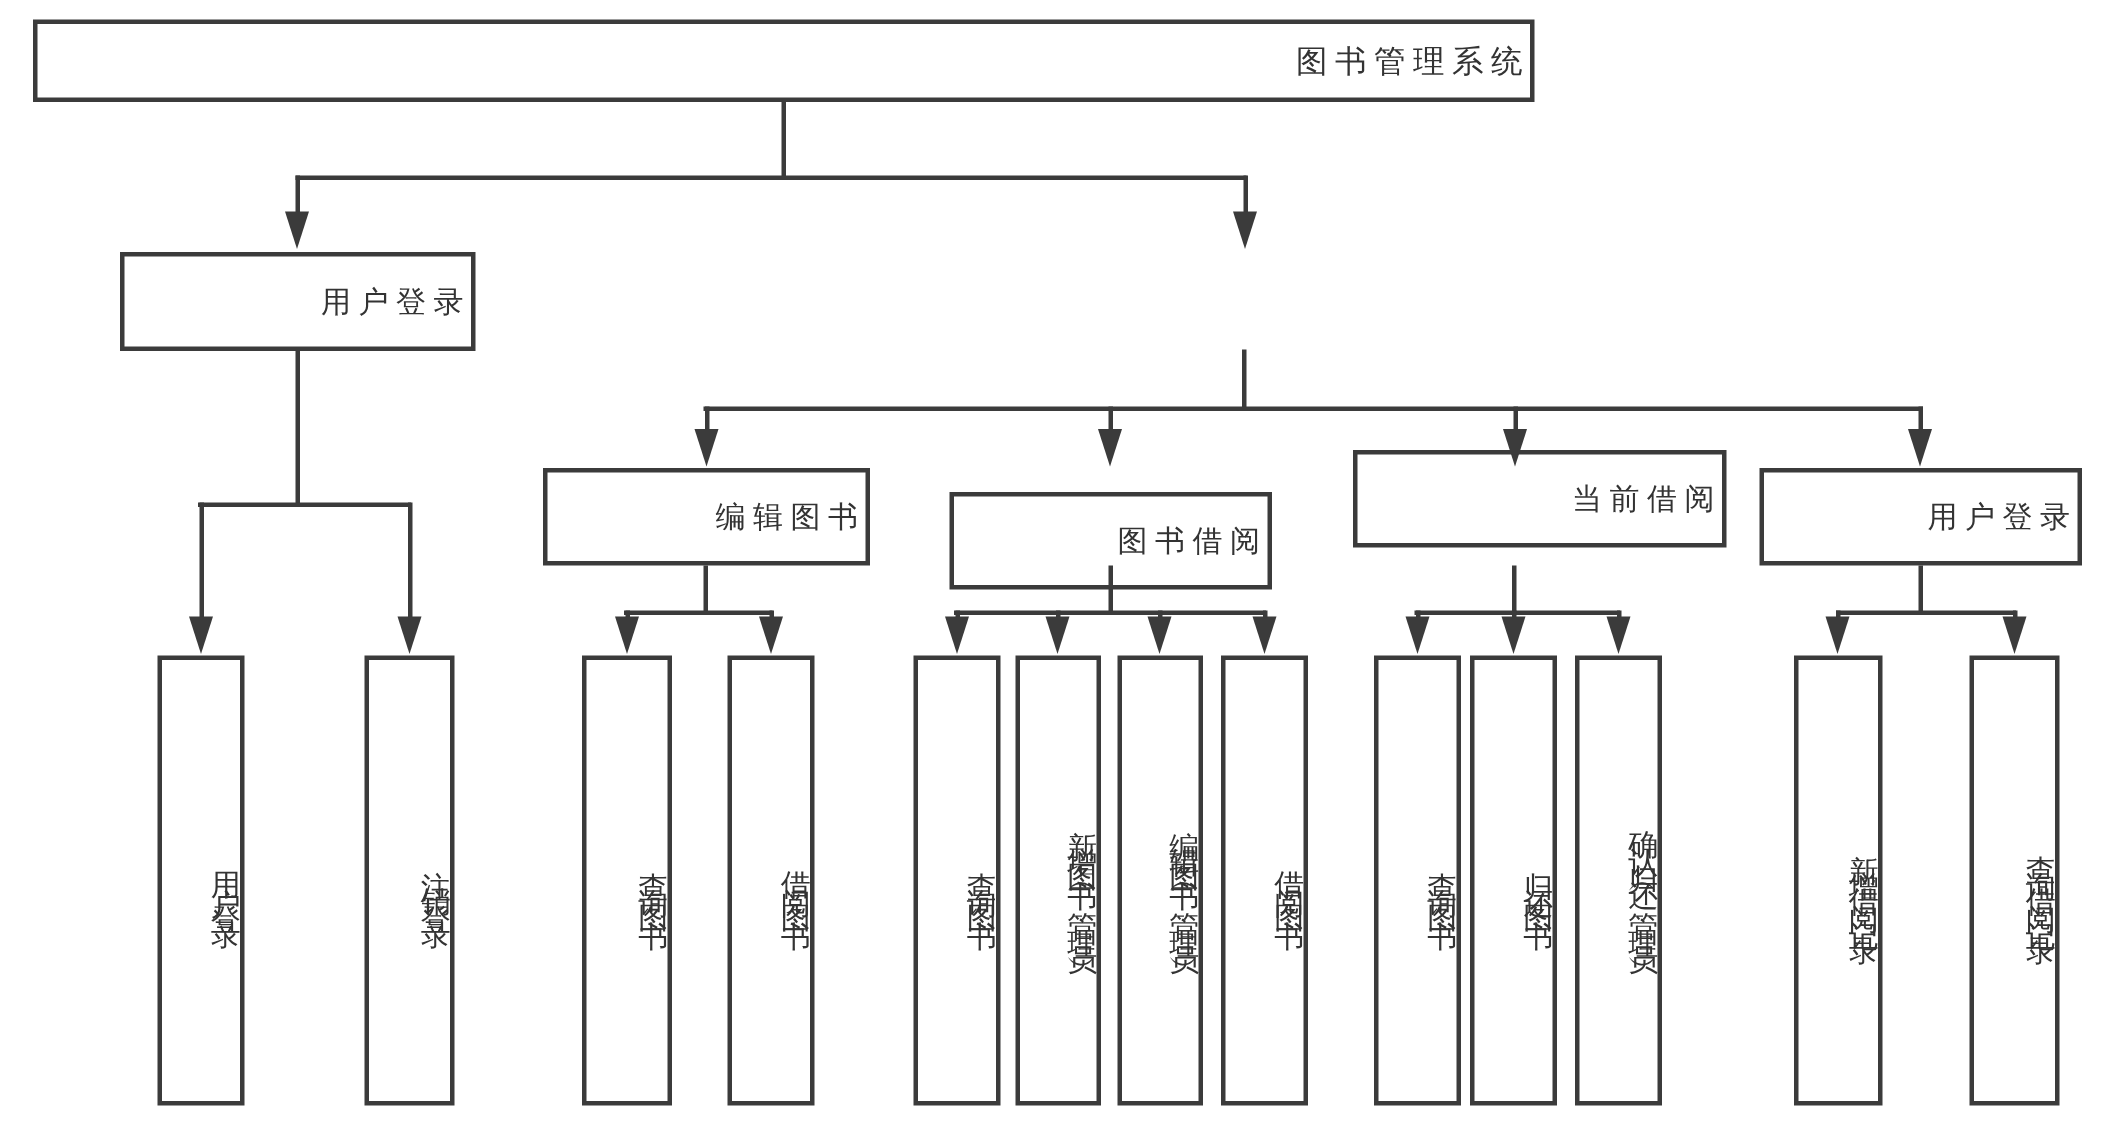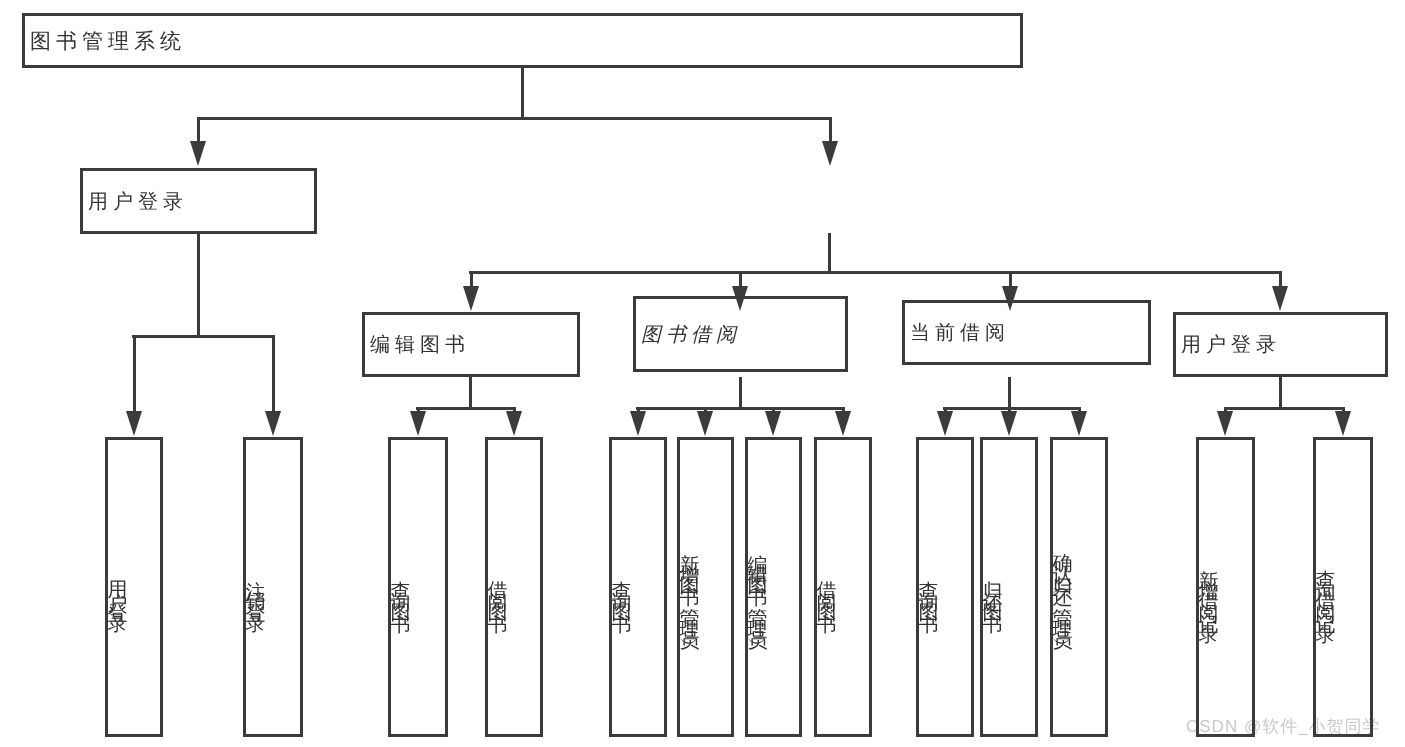--- a/index.html
+++ b/index.html
@@ -9,21 +9,21 @@
     background:#ffffff;
     font-family:"Liberation Sans", sans-serif;
     overflow:hidden;
   }
   
   .box{
     position:absolute;
     box-sizing:border-box;
     border:3px solid #3b3b3b;
     background:transparent;
-    display:flex;align-items:center;justify-content:flex-start;
+    display:flex;align-items:center;justify-content:flex-end;
     color:#333333;
     z-index:2;
   }
   .hlabel{font-size:20px;letter-spacing:5px;text-indent:5px;white-space:nowrap;}
   .root-label{font-size:21px;}
   .vbox span{
     writing-mode:vertical-rl;
     text-orientation:mixed;
     font-size:20px;
     letter-spacing:11px;
@@ -94,34 +94,33 @@
   <div class="hline" style="left:943px;top:407px;width:137px;"></div>
   <div class="arrow" style="left:937px;top:407px;height:29px;"></div>
   <div class="arrow" style="left:1001px;top:407px;height:29px;"></div>
   <div class="arrow" style="left:1071px;top:407px;height:29px;"></div>
 
   <div class="vline" style="left:1279px;top:377px;height:32px;"></div>
   <div class="hline" style="left:1224px;top:407px;width:120px;"></div>
   <div class="arrow" style="left:1217px;top:407px;height:29px;"></div>
   <div class="arrow" style="left:1335px;top:407px;height:29px;"></div>
 
-  <div class="watermark">CSDN @软件_小贺同学</div>
 
   <div class="box" style="left:22px;top:13px;width:1001px;height:55px;">
     <span class="hlabel root-label">图书管理系统</span>
   </div>
 
   <div class="box" style="left:80px;top:168px;width:237px;height:66px;">
     <span class="hlabel">用户登录</span>
   </div>
 
   <div class="box" style="left:362px;top:312px;width:218px;height:65px;">
     <span class="hlabel">编辑图书</span>
   </div>
-  <div class="box" style="left:633px;top:296px;width:215px;height:76px;font-style:italic;">
+  <div class="box" style="left:633px;top:328px;width:215px;height:65px;">
     <span class="hlabel">图书借阅</span>
   </div>
   <div class="box" style="left:902px;top:300px;width:249px;height:65px;">
     <span class="hlabel">当前借阅</span>
   </div>
   <div class="box" style="left:1173px;top:312px;width:215px;height:65px;">
     <span class="hlabel">用户登录</span>
   </div>
 
   <div class="box vbox" style="left:105px;top:437px;width:58px;height:300px;">

